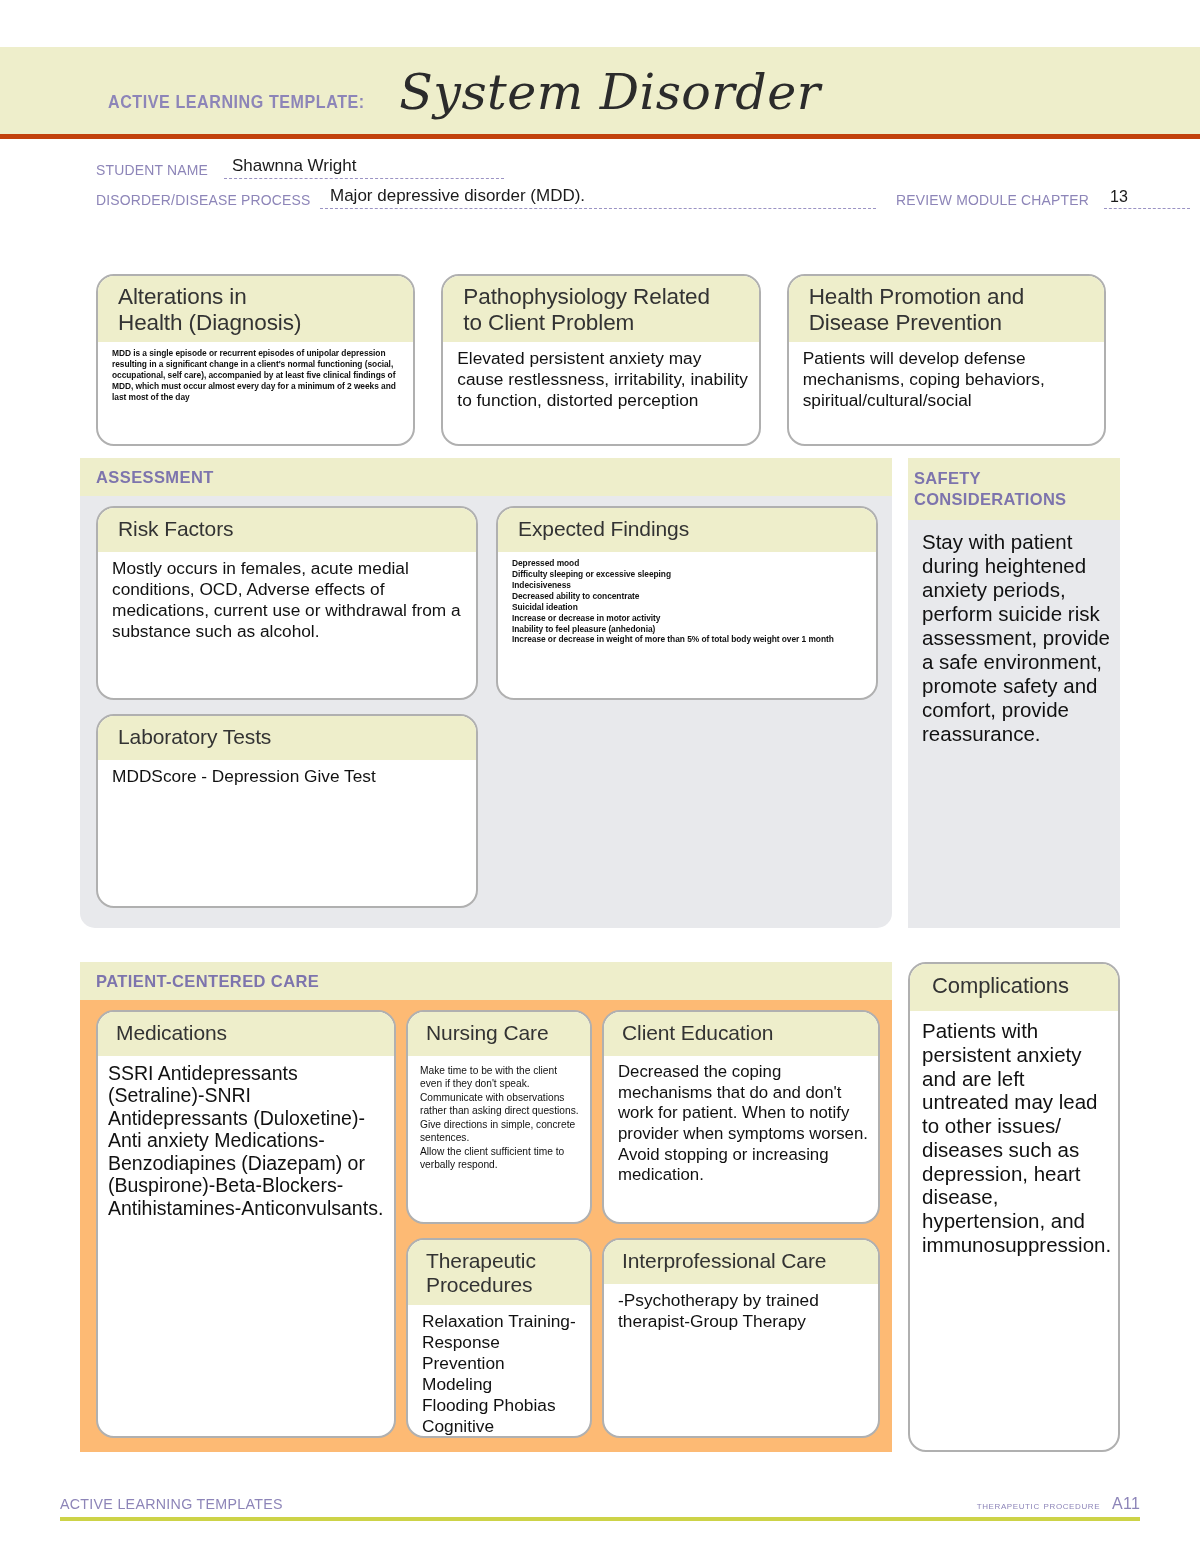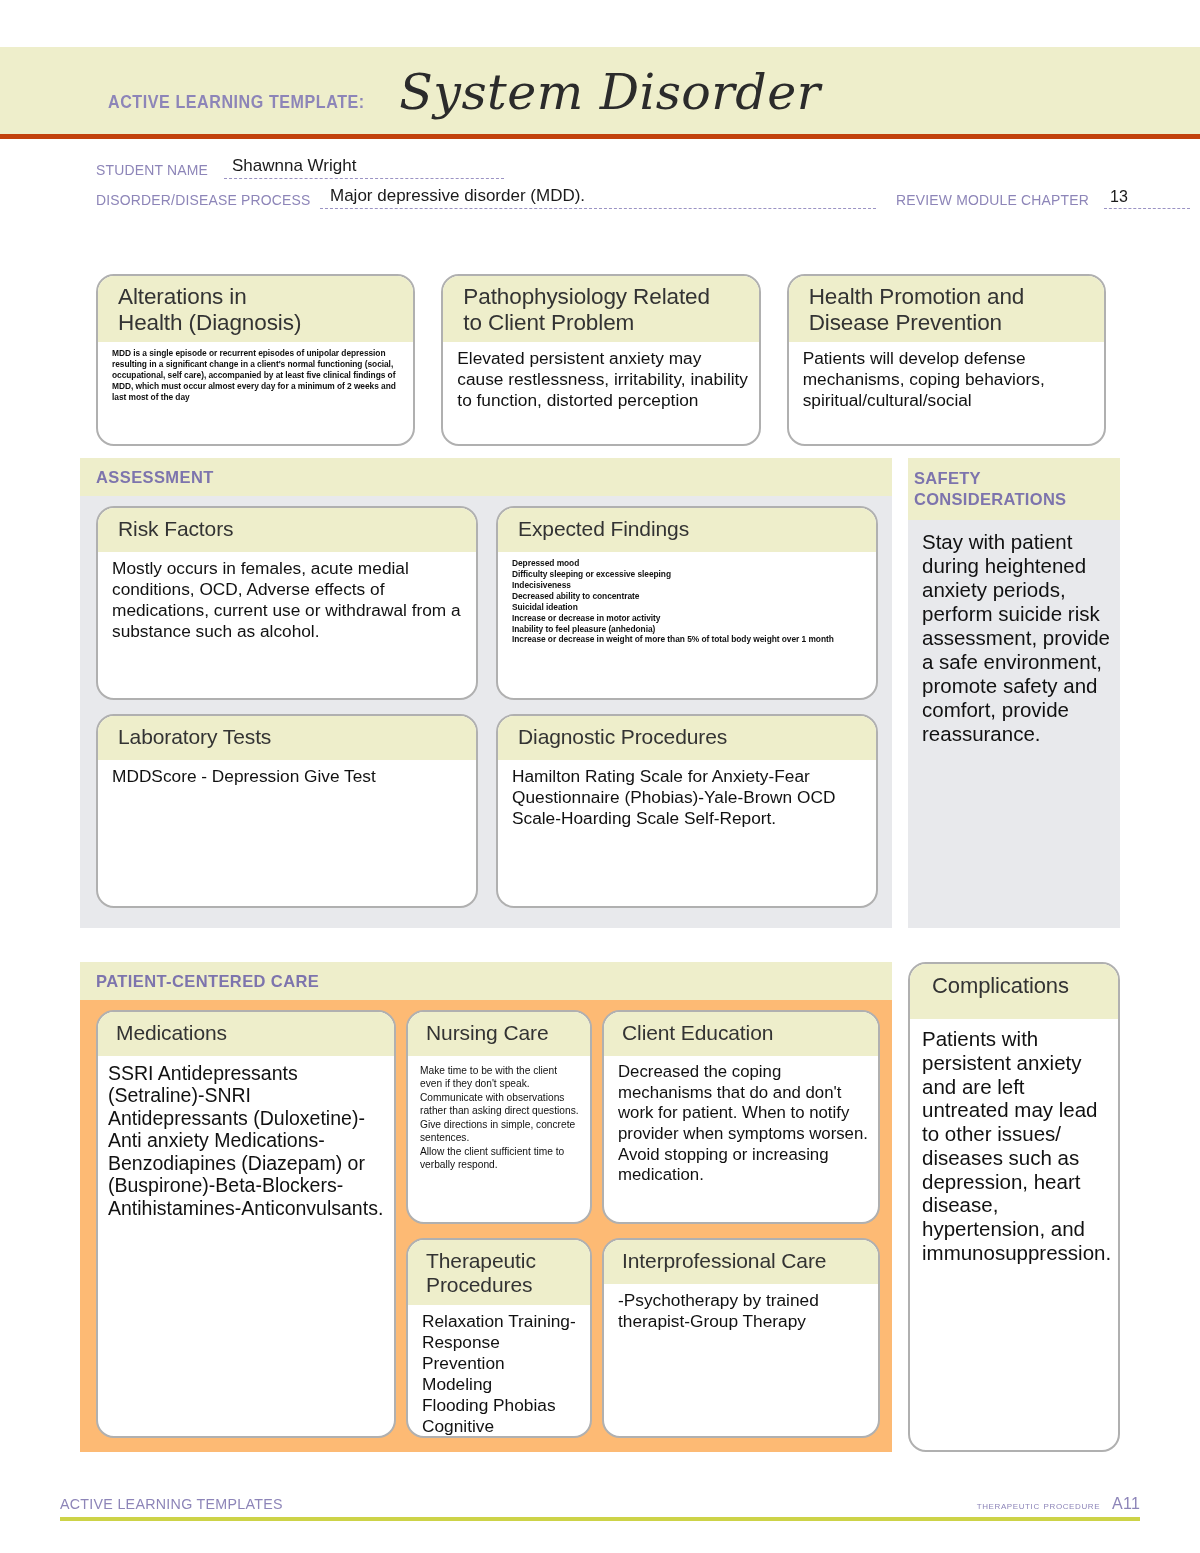--- a/index.html
+++ b/index.html
@@ -134,20 +134,21 @@
 
   .body-lg { font-size: 17.3px; line-height: 1.22; }
   .body-xs { font-size: 8.4px; line-height: 1.30; letter-spacing: -0.05px; font-weight: bold; }
 
   
   .assessment-panel {
     position: absolute;
     left: 80px; top: 458px;
     width: 812px; height: 470px;
     background: #e8e9ec;
+    border-radius: 15px;
   }
   .panel-head {
     background: #eeeecb;
     height: 38px;
     display: flex;
     align-items: center;
     padding-left: 16px;
     font-size: 16.5px;
     font-weight: bold;
     color: #7d74ad;
@@ -224,21 +225,21 @@
     position: absolute;
     left: 908px; top: 962px;
     width: 212px; height: 490px;
     background: #ffffff;
     border: 2px solid #b0b0b0;
     border-radius: 18px;
     overflow: hidden;
   }
   .complications .card-head {
     font-size: 22px;
-    padding: 9px 10px 21px 22px;
+    padding: 9px 10px 13px 22px;
     min-height: 42px;
   }
   .complications-body {
     padding: 8px 8px 6px 12px;
     font-size: 20.5px;
     line-height: 1.16;
     color: #111111;
   }
 
   
@@ -352,24 +353,20 @@
 Increase or decrease in motor activity
 Inability to feel pleasure (anhedonia)
 Increase or decrease in weight of more than 5% of total body weight over 1 month</div>
     </div>
 
     <div class="card">
       <div class="card-head">Laboratory Tests</div>
       <div class="card-body body-lg">MDDScore - Depression Give Test</div>
     </div>
 
-    <div class="card">
-      <div class="card-head">Diagnostic Procedures</div>
-      <div class="card-body body-lg">Hamilton Rating Scale for Anxiety-Fear Questionnaire (Phobias)-Yale-Brown OCD Scale-Hoarding Scale Self-Report.</div>
-    </div>
 
   </div>
 </div>
 
 <div class="safety-panel">
   <div class="safety-head nowrap-lines">SAFETY
 CONSIDERATIONS</div>
   <div class="safety-body">Stay with patient during heightened anxiety periods, perform suicide risk assessment, provide a safe environment, promote safety and comfort, provide reassurance.</div>
 </div>
 

